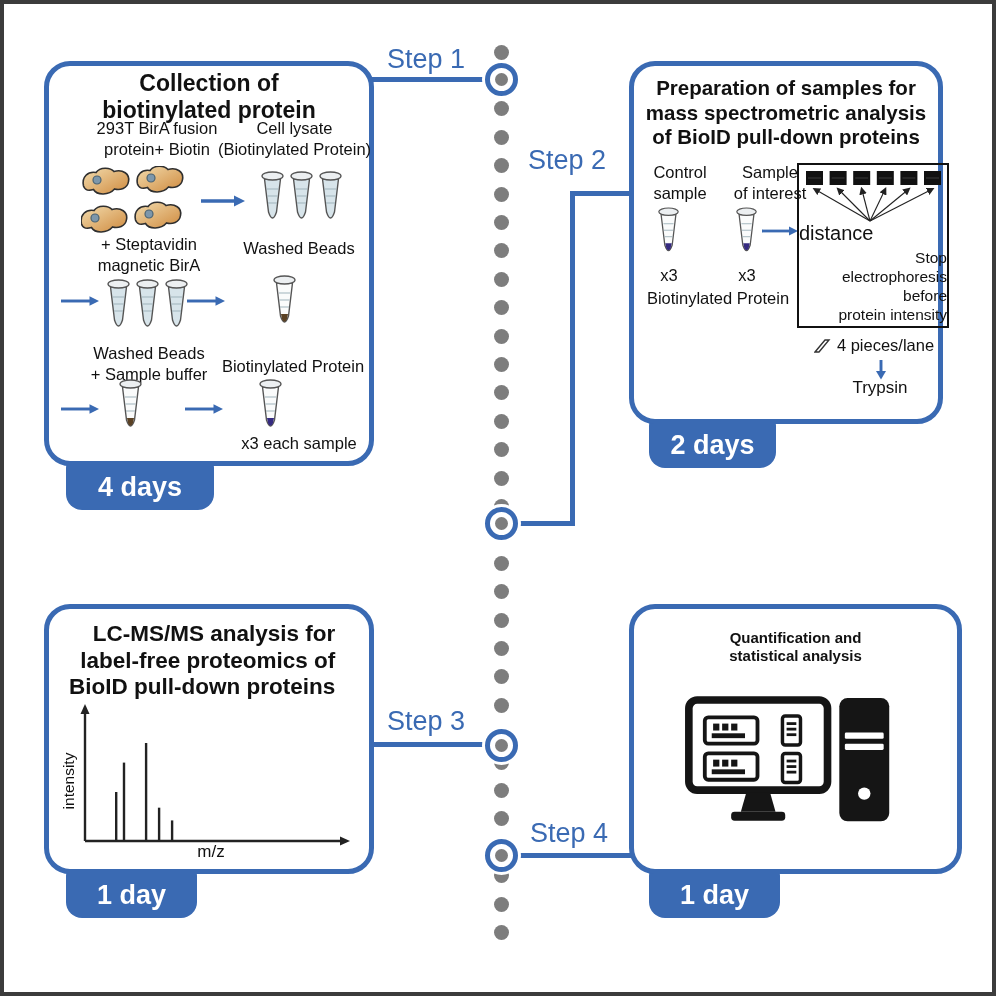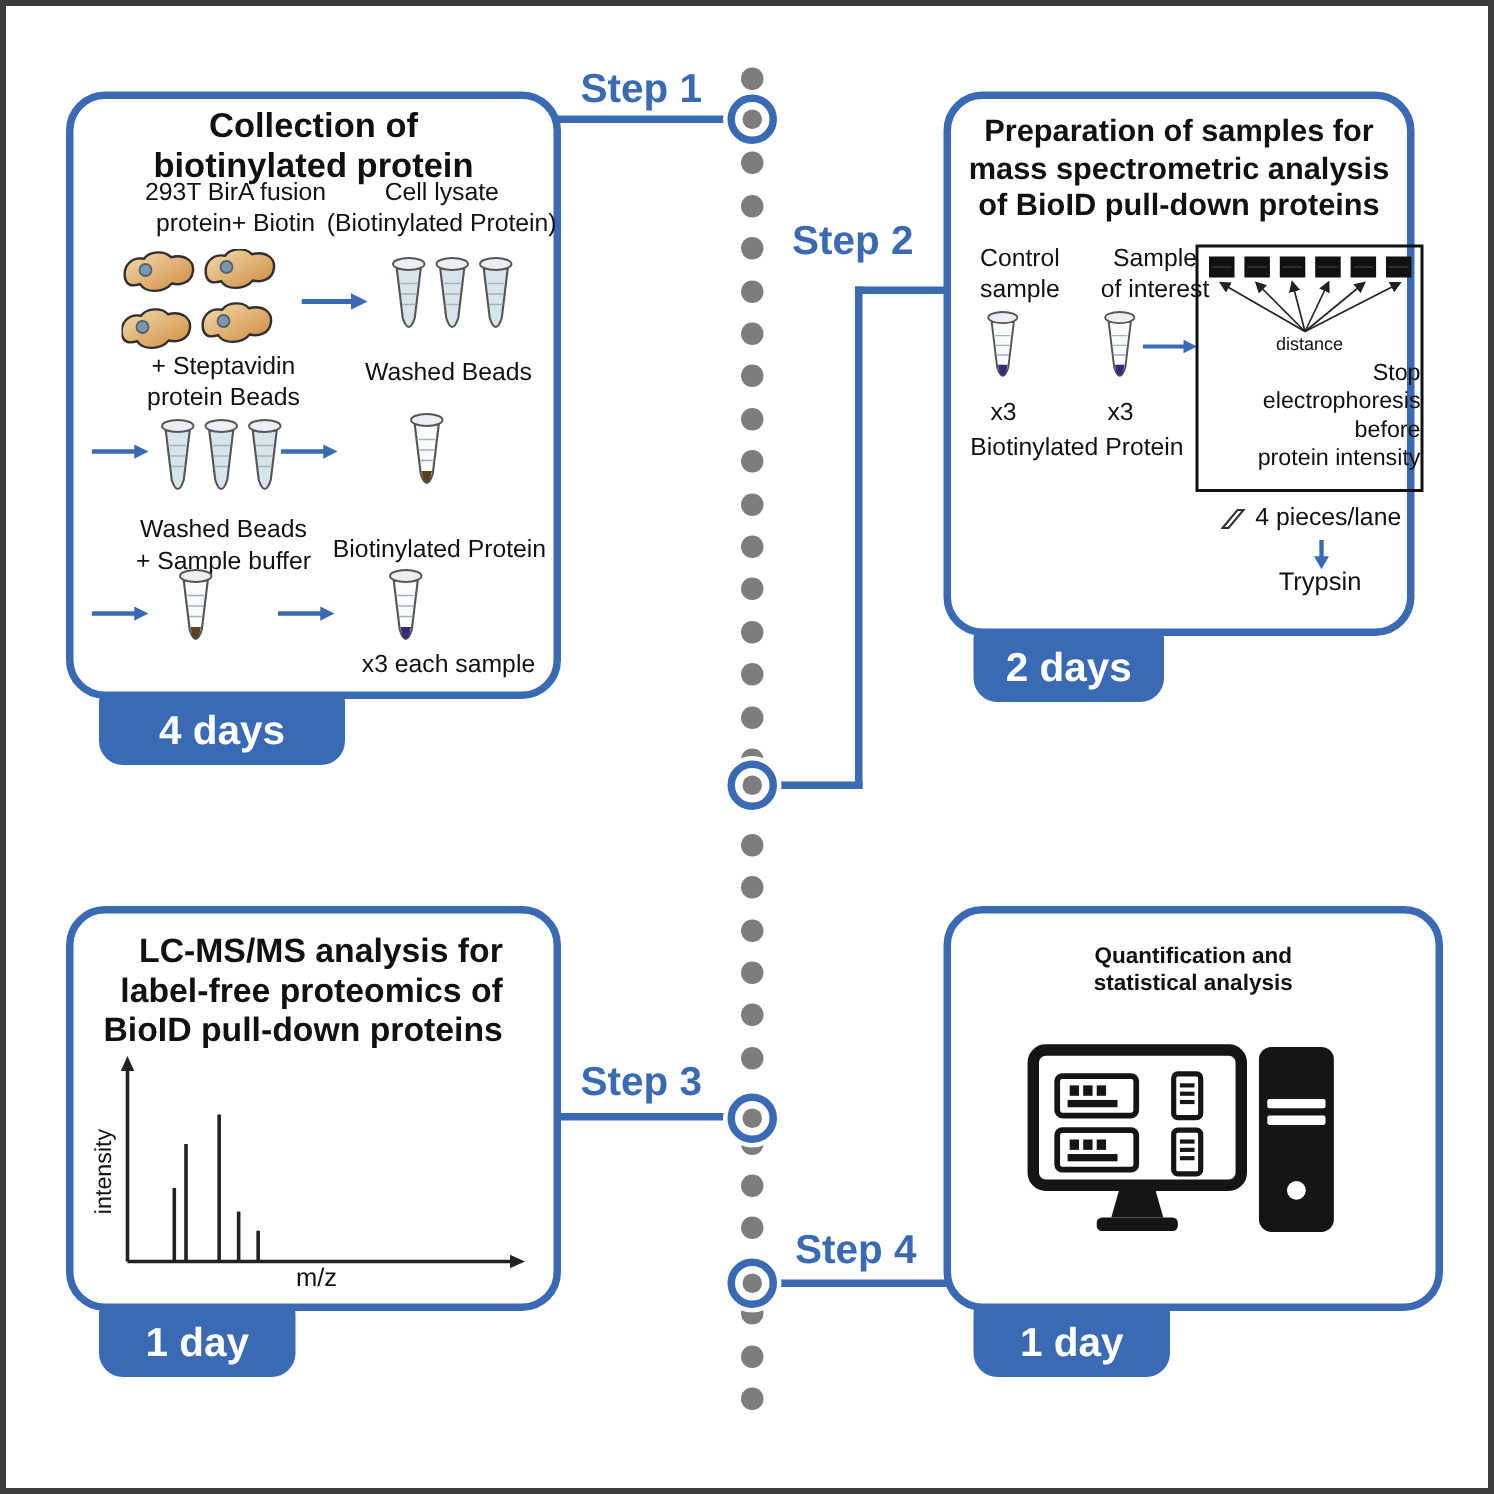--- a/index.html
+++ b/index.html
@@ -20,57 +20,57 @@
   #panel2 .p-title{top:10px;font-size:20.5px;line-height:1.2}
   #panel3 .p-title{left:20px;top:12px;width:auto;text-align:right;font-size:22.5px;line-height:1.18}
   #panel4 .p-title{top:20px;font-size:15px;line-height:1.2}
 
   .lbl{position:absolute;text-align:center;font-size:16.5px;line-height:1.25}
 
   
   .badge{position:absolute;z-index:2;background:var(--c-accent,#3a6ab3);color:#fff;
     font-weight:bold;font-size:27px;border-radius:16px;height:58px;box-sizing:border-box;
     display:flex;align-items:flex-end;justify-content:center;padding-bottom:7px}
-  #badge1{left:62px;top:448px;width:164px}
+  #badge1{left:62px;top:448px;width:148px}
   #badge2{left:645px;top:406px;width:127px}
   #badge3{left:62px;top:856px;width:131px}
   #badge4{left:645px;top:856px;width:131px}
 
   
   .timeline-dot{position:absolute;left:490px;width:15px;height:15px;border-radius:50%;
     background:var(--c-dot,#7d7d7d);z-index:1}
   .timeline-marker{position:absolute;left:481px;width:33px;height:33px;border-radius:50%;
     border:5.5px solid var(--c-accent,#3a6ab3);background:#fff;box-sizing:border-box;z-index:2;
     display:flex;align-items:center;justify-content:center;box-shadow:0 0 0 3px #fff}
   .marker-dot{width:13px;height:13px;border-radius:50%;background:var(--c-dot,#7d7d7d)}
   .hline,.vline{position:absolute;background:var(--c-accent,#3a6ab3);z-index:1}
   #step1-line{left:368px;top:73px;width:116px;height:5px}
   #step2-line-a{left:566px;top:187px;width:61px;height:5px}
   #step2-line-b{left:566px;top:187px;width:5px;height:335px}
   #step2-line-c{left:512px;top:517px;width:59px;height:5px}
   #step3-line{left:368px;top:738px;width:116px;height:5px}
   #step4-line{left:511px;top:849px;width:116px;height:5px}
-  .step-label{position:absolute;color:var(--c-accent,#3a6ab3);font-weight:bold;font-size:27px;z-index:2}
+  .step-label{position:absolute;color:var(--c-accent,#3a6ab3);font-weight:normal;font-size:27px;z-index:2}
   #step1-label{left:383px;top:40px}
   #step2-label{left:524px;top:141px}
   #step3-label{left:383px;top:702px}
   #step4-label{left:526px;top:814px}
 
   
   .abs{position:absolute}
   .tube{display:block}
   .tube--blue{--tube-body:var(--c-tube_blue,#d7e4ea);--tube-pellet:transparent}
   .tube--beads{--tube-body:var(--c-tube_white,#fafbfb);--tube-pellet:var(--c-pellet_brown,#5a4124)}
   .tube--purple{--tube-body:var(--c-tube_white,#fafbfb);--tube-pellet:var(--c-pellet_purple,#352a80)}
   .tube-row{position:absolute;display:flex;gap:2px}
 
   
   #p2-gel{position:absolute;left:163px;top:97px;width:152px;height:165px;border:2.5px solid #111;
     box-sizing:border-box;padding-top:4px}
-  #p2-distance{text-align:center;font-size:12px;margin-top:-1px}
+  #p2-distance{text-align:left;font-size:20px;margin-top:-1px}
   #p2-stop{text-align:right;font-size:15.5px;line-height:1.22;margin-top:4px}
   #p2-pieces{position:absolute;left:154px;top:270px;width:172px;display:flex;justify-content:center;
     align-items:center;gap:3px;font-size:16.5px}
   #p2-trypsin{position:absolute;left:160px;top:312px;width:172px;text-align:center;font-size:17px}
 </style>
 </head>
 <body>
 
 <svg width="0" height="0" style="position:absolute" aria-hidden="true">
   <defs>
@@ -193,21 +193,21 @@
         </svg>
       <svg class="tube tube--blue" width="27" height="58">
           <use href="#sym-tube"></use>
         </svg>
       <svg class="tube tube--blue" width="27" height="58">
           <use href="#sym-tube"></use>
         </svg>
     </div>
     <div class="lbl" style="left:14px;top:168px;width:172px">
       <div>+ Steptavidin</div>
-      <div>protein Beads</div>
+      <div>magnetic BirA</div>
     </div>
     <div class="lbl" style="left:175px;top:172px;width:150px">Washed Beads</div>
     <svg class="abs" style="left:12px;top:228px" width="38" height="14">
         <use href="#sym-arrow"></use>
       </svg>
     <div class="tube-row" style="left:56px;top:212px">
       <svg class="tube tube--blue" width="27" height="58">
           <use href="#sym-tube"></use>
         </svg>
       <svg class="tube tube--blue" width="27" height="58">

